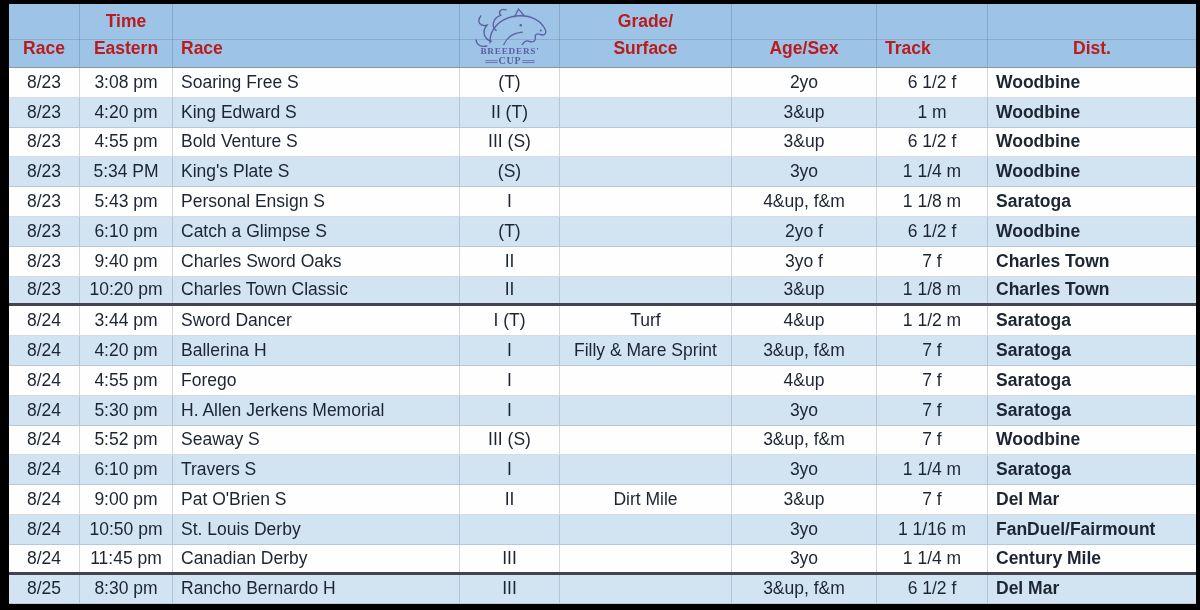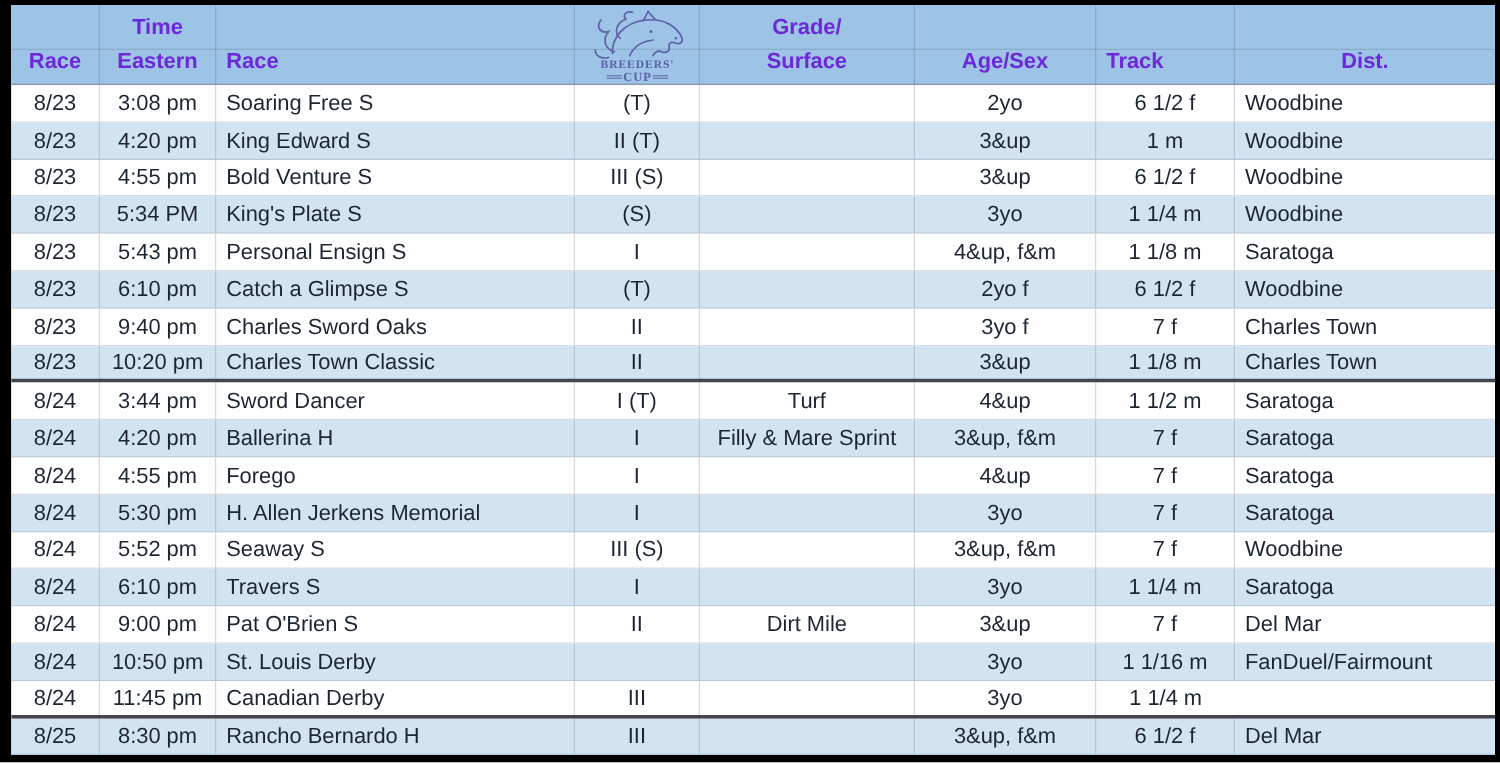--- a/index.html
+++ b/index.html
@@ -45,21 +45,21 @@
     pointer-events: none;
   }
   .hcell {
     display: flex;
     align-items: flex-end;
     justify-content: center;
     padding: 0 4px 5px 4px;
     font-weight: bold;
     font-size: 17.5px;
     line-height: 27px;
-    color: #6d28d9;
+    color: #b91c1c;
     border-right: 1px solid rgba(100,120,140,0.35);
     white-space: pre-line;
     text-align: center;
     position: relative;
   }
   .hcell:last-child { border-right: none; }
   .hcell.left { justify-content: flex-start; text-align: right; padding-left: 8px; }
 
   .logo-wrap {
     position: absolute;
@@ -84,21 +84,21 @@
     display: flex;
     align-items: center;
     justify-content: center;
     font-size: 17.5px;
     color: #1c2531;
     white-space: nowrap;
     overflow: hidden;
     border-right: 1px solid rgba(110,130,150,0.30);
     padding: 0 4px;
   }
-  .cell:last-child { border-right: none; }
+  .cell:last-child { border-right: none; font-weight: bold; }
   .cell.left { justify-content: flex-start; padding-left: 8px; }
 </style>
 </head>
 <body>
 
 <div class="frame">
   <div class="sheet">
 
     <div class="grid-row header-row">
       <div class="midline"></div>
@@ -306,20 +306,21 @@
           <div class="cell left">FanDuel/Fairmount</div>
         </div>
         <div class="grid-row row white group-end">
           <div class="cell">8/24</div>
           <div class="cell">11:45 pm</div>
           <div class="cell left">Canadian Derby</div>
           <div class="cell">III</div>
           <div class="cell"></div>
           <div class="cell">3yo</div>
           <div class="cell">1 1/4 m</div>
+          <div class="cell left">Century Mile</div>
         </div>
         <div class="grid-row row blue">
           <div class="cell">8/25</div>
           <div class="cell">8:30 pm</div>
           <div class="cell left">Rancho Bernardo H</div>
           <div class="cell">III</div>
           <div class="cell"></div>
           <div class="cell">3&amp;up, f&amp;m</div>
           <div class="cell">6 1/2 f</div>
           <div class="cell left">Del Mar</div>

